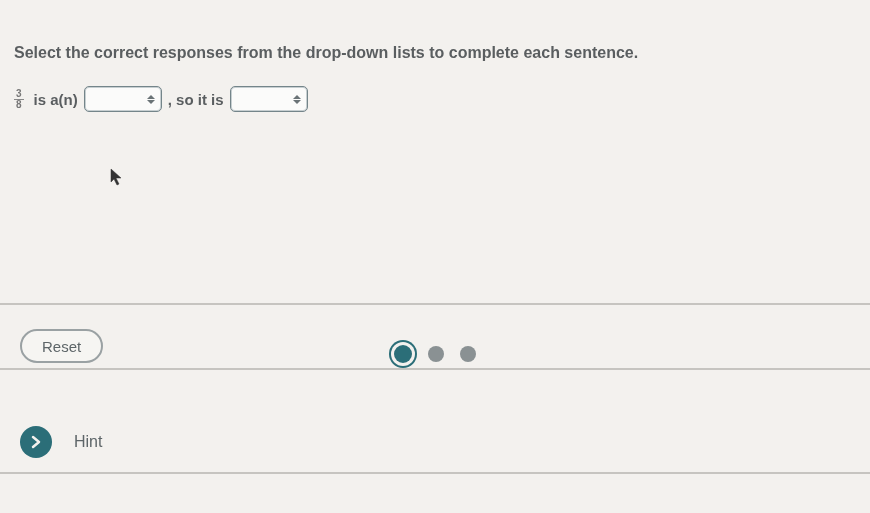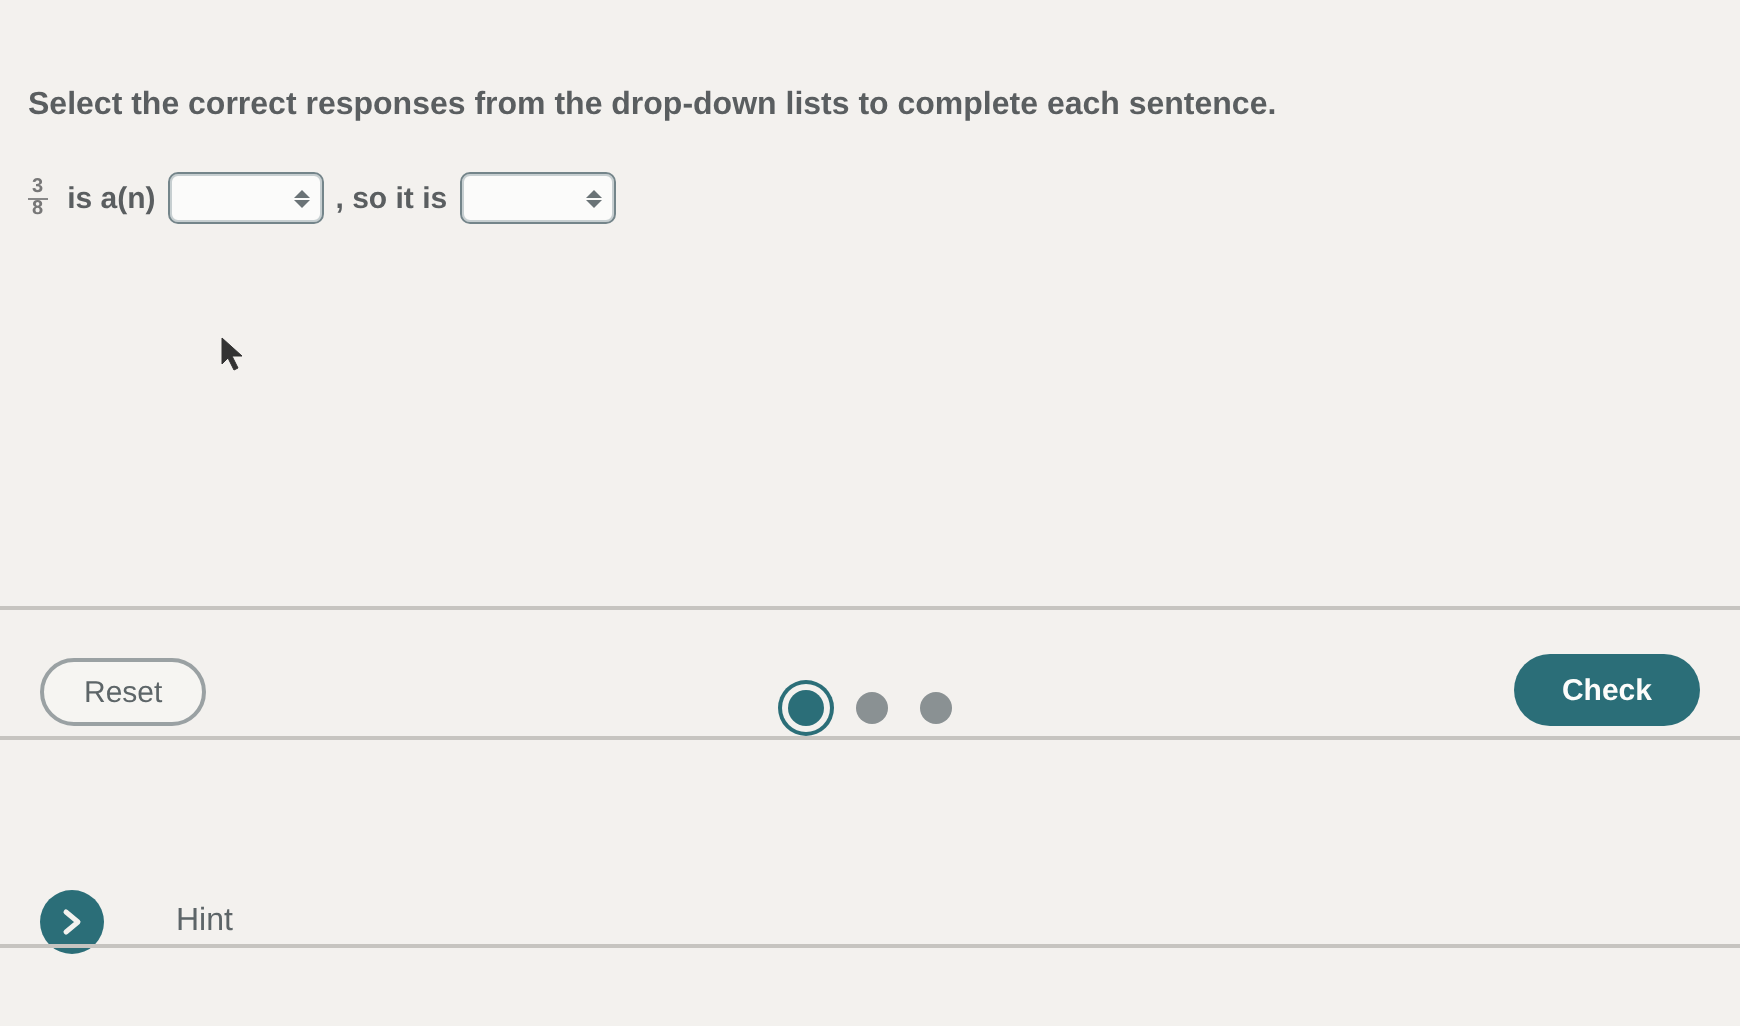--- a/index.html
+++ b/index.html
@@ -125,26 +125,26 @@
     background: #2b6e78;
     color: #fdfdfb;
     font-size: 15px;
     font-weight: 600;
     cursor: pointer;
   }
   .divider.d2 { top: 350px; }
   .hint-row {
     position: absolute;
     left: 0; right: 0;
-    top: 419px;
+    top: 400px;
     height: 48px;
     display: flex;
     align-items: center;
     padding: 0 20px;
-    gap: 36px;
+    gap: 22px;
   }
   .hint-toggle {
     width: 32px; height: 32px;
     border-radius: 50%;
     background: #2b6e78;
     display: flex;
     align-items: center;
     justify-content: center;
     cursor: pointer;
   }
@@ -205,21 +205,20 @@
 
   <div class="action-row">
     <button class="reset-btn">Reset</button>
 
     <div class="pager">
       <span class="dot active"></span>
       <span class="dot"></span>
       <span class="dot"></span>
     </div>
 
-    <button class="check-btn">Check</button>
   </div>
 
   <div class="divider d2"></div>
 
   <div class="hint-row">
     <span class="hint-toggle">
       <svg width="14" height="14" viewBox="0 0 14 14">
         <path d="M4 2 L10 7 L4 12" fill="none" stroke="#f3f1ee" stroke-width="2.5" stroke-linecap="round" stroke-linejoin="round"></path>
       </svg>
     </span>

